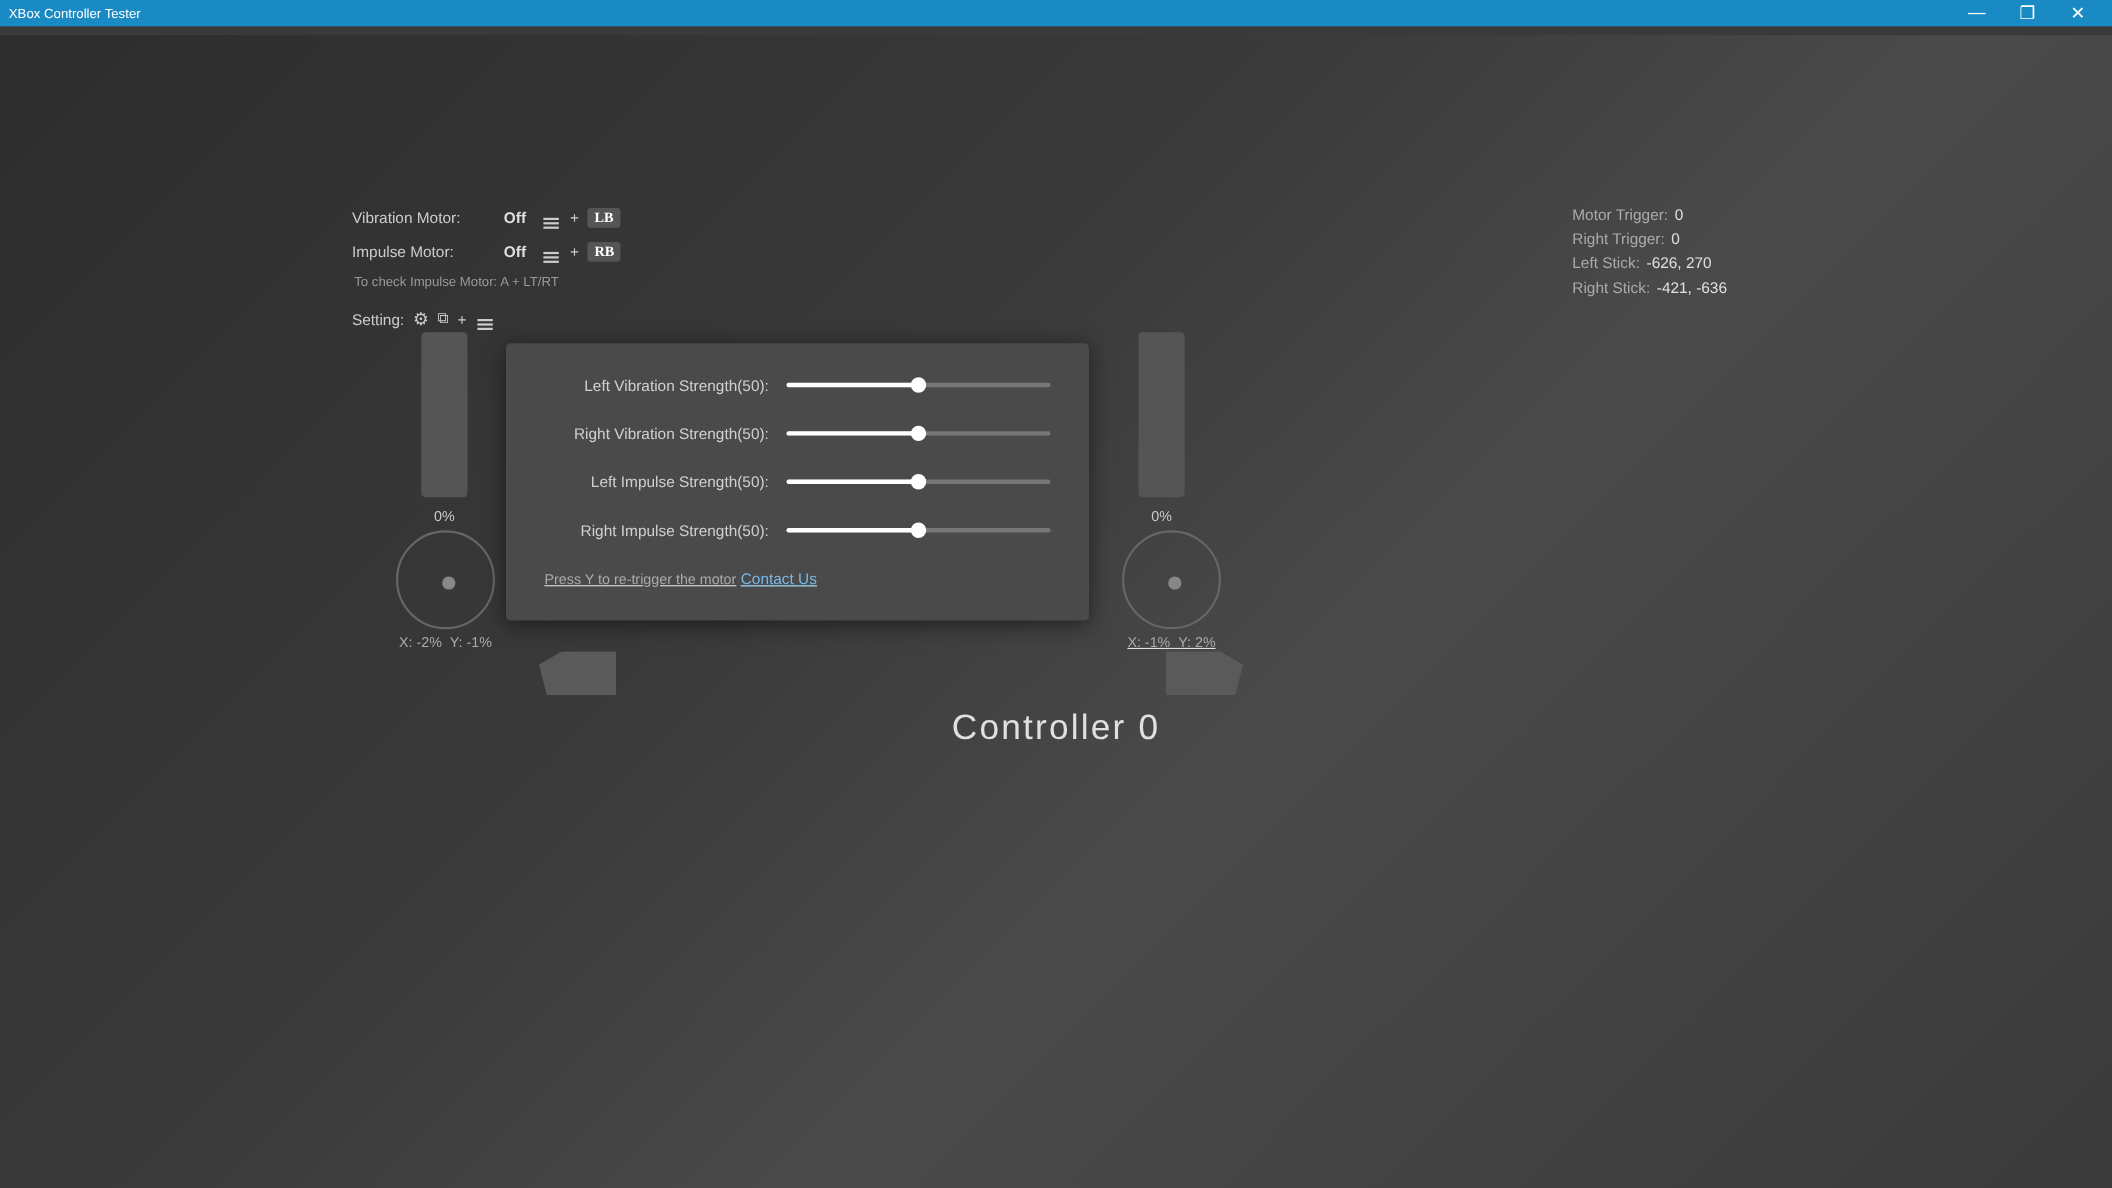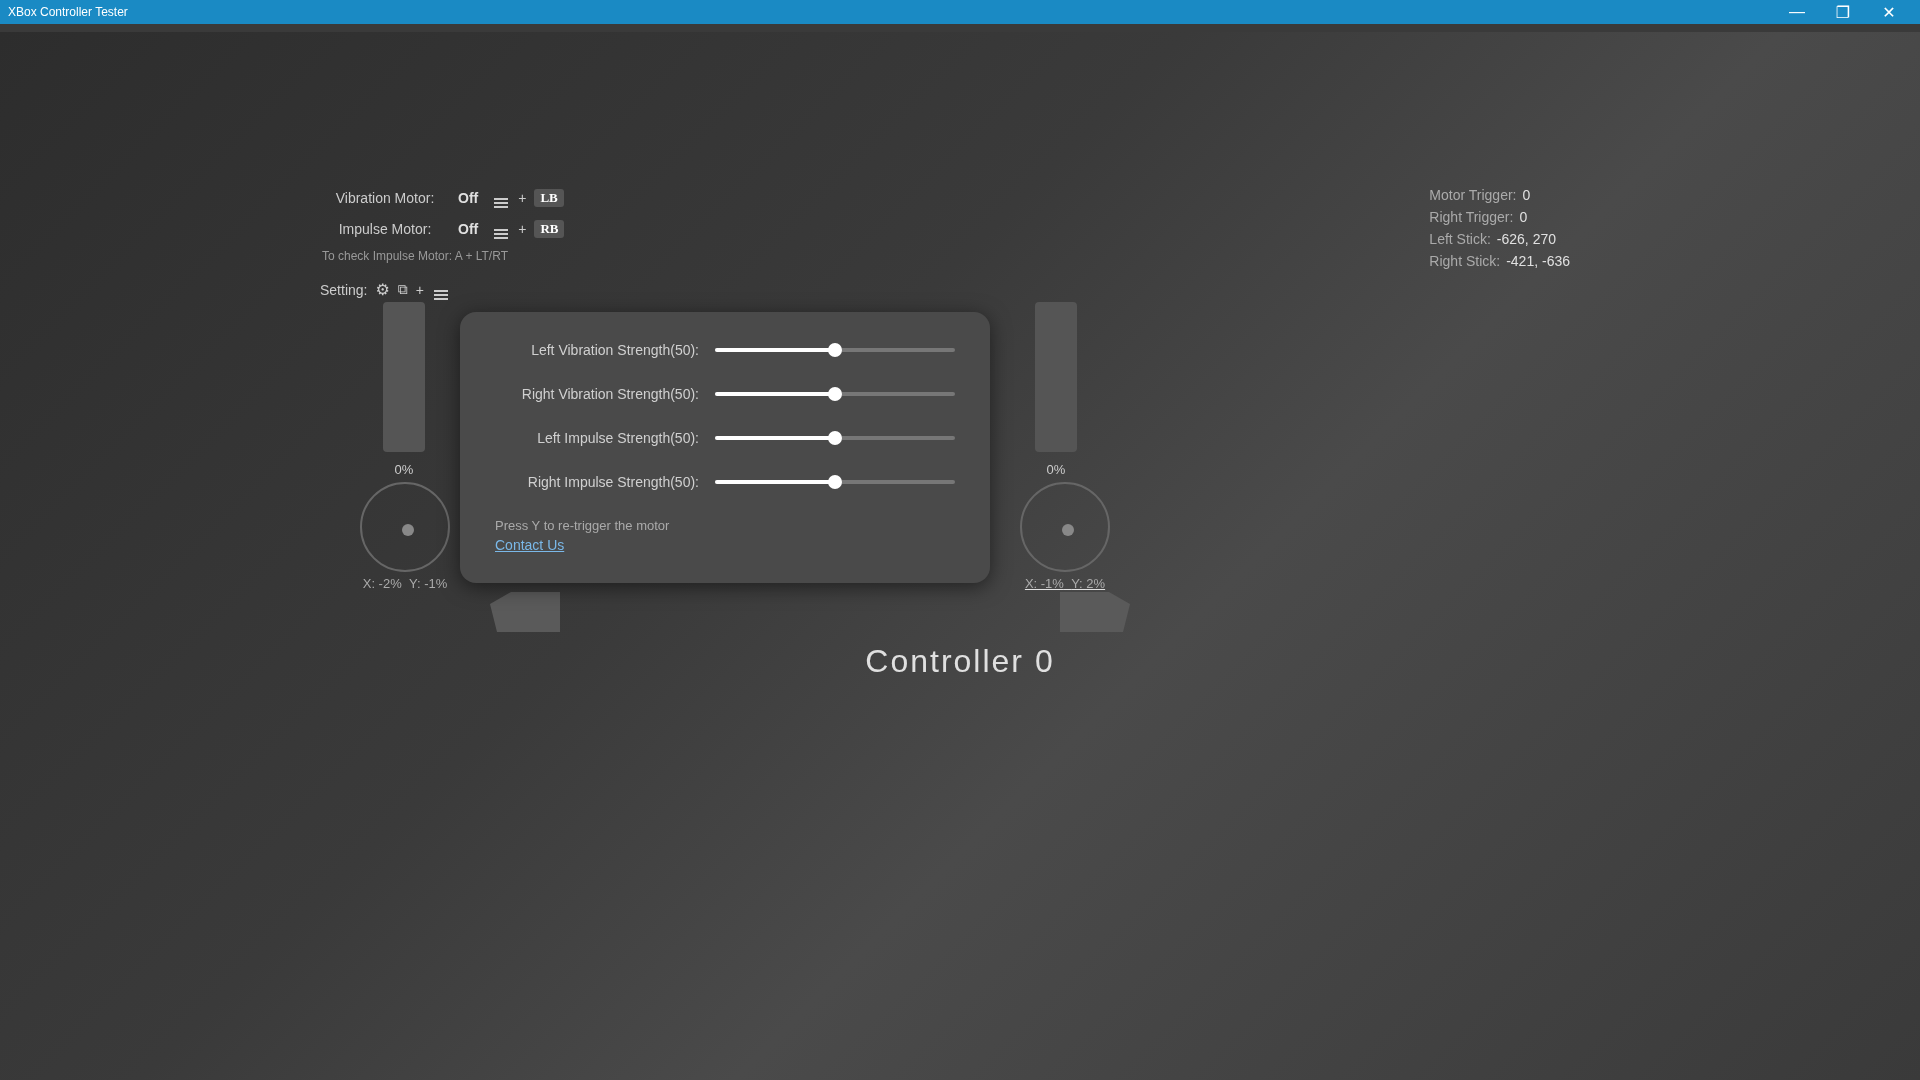--- a/index.html
+++ b/index.html
@@ -86,21 +86,20 @@
       top: 155px;
       left: 320px;
     }
 
     .control-row {
       display: flex;
       align-items: center;
       gap: 8px;
       margin-bottom: 10px;
       font-size: 14px;
-      text-align: center;
     }
     .control-label {
       color: #ccc;
       min-width: 130px;
     }
     .control-value-off {
       color: #e0e0e0;
       font-weight: 600;
     }
     .icon-lines {
@@ -266,21 +265,21 @@
       letter-spacing: 2px;
     }
 
     
     .settings-panel {
       position: absolute;
       top: 280px;
       left: 460px;
       width: 530px;
       background: #4a4a4a;
-      border-radius: 16px;
+      border-radius: 4px;
       padding: 30px 35px 30px 35px;
       box-shadow: 0 4px 20px rgba(0,0,0,0.5);
       z-index: 50;
     }
 
     .slider-row {
       display: flex;
       align-items: center;
       margin-bottom: 28px;
     }
@@ -312,24 +311,25 @@
       background: #fff;
       border-radius: 50%;
       position: absolute;
       top: 50%;
       transform: translateY(-50%);
       cursor: pointer;
     }
 
     .panel-footer {
       display: flex;
-      flex-direction: column;
-      align-items: flex-start;
+      flex-direction: row;
+      align-items: center;
       margin-top: 10px;
       gap: 4px;
+      text-decoration: underline;
     }
     .press-y-text {
       font-size: 13px;
       color: #aaa;
     }
     .contact-us-link {
       font-size: 14px;
       color: #7ab8e8;
       text-decoration: underline;
       cursor: pointer;

